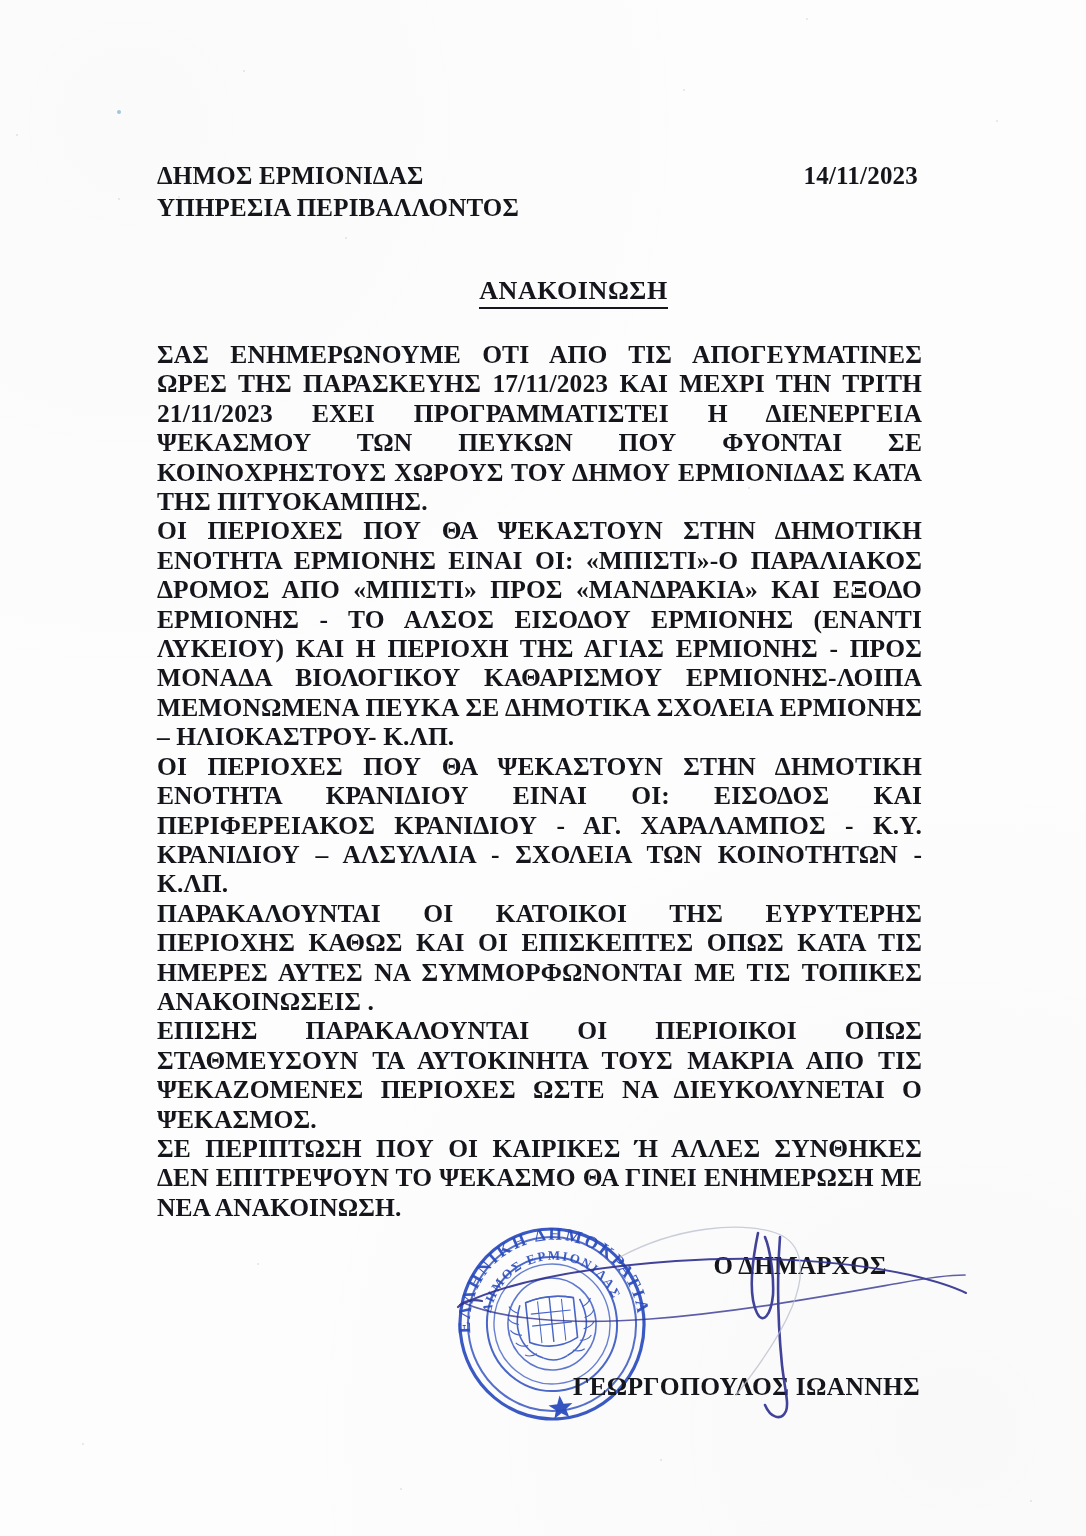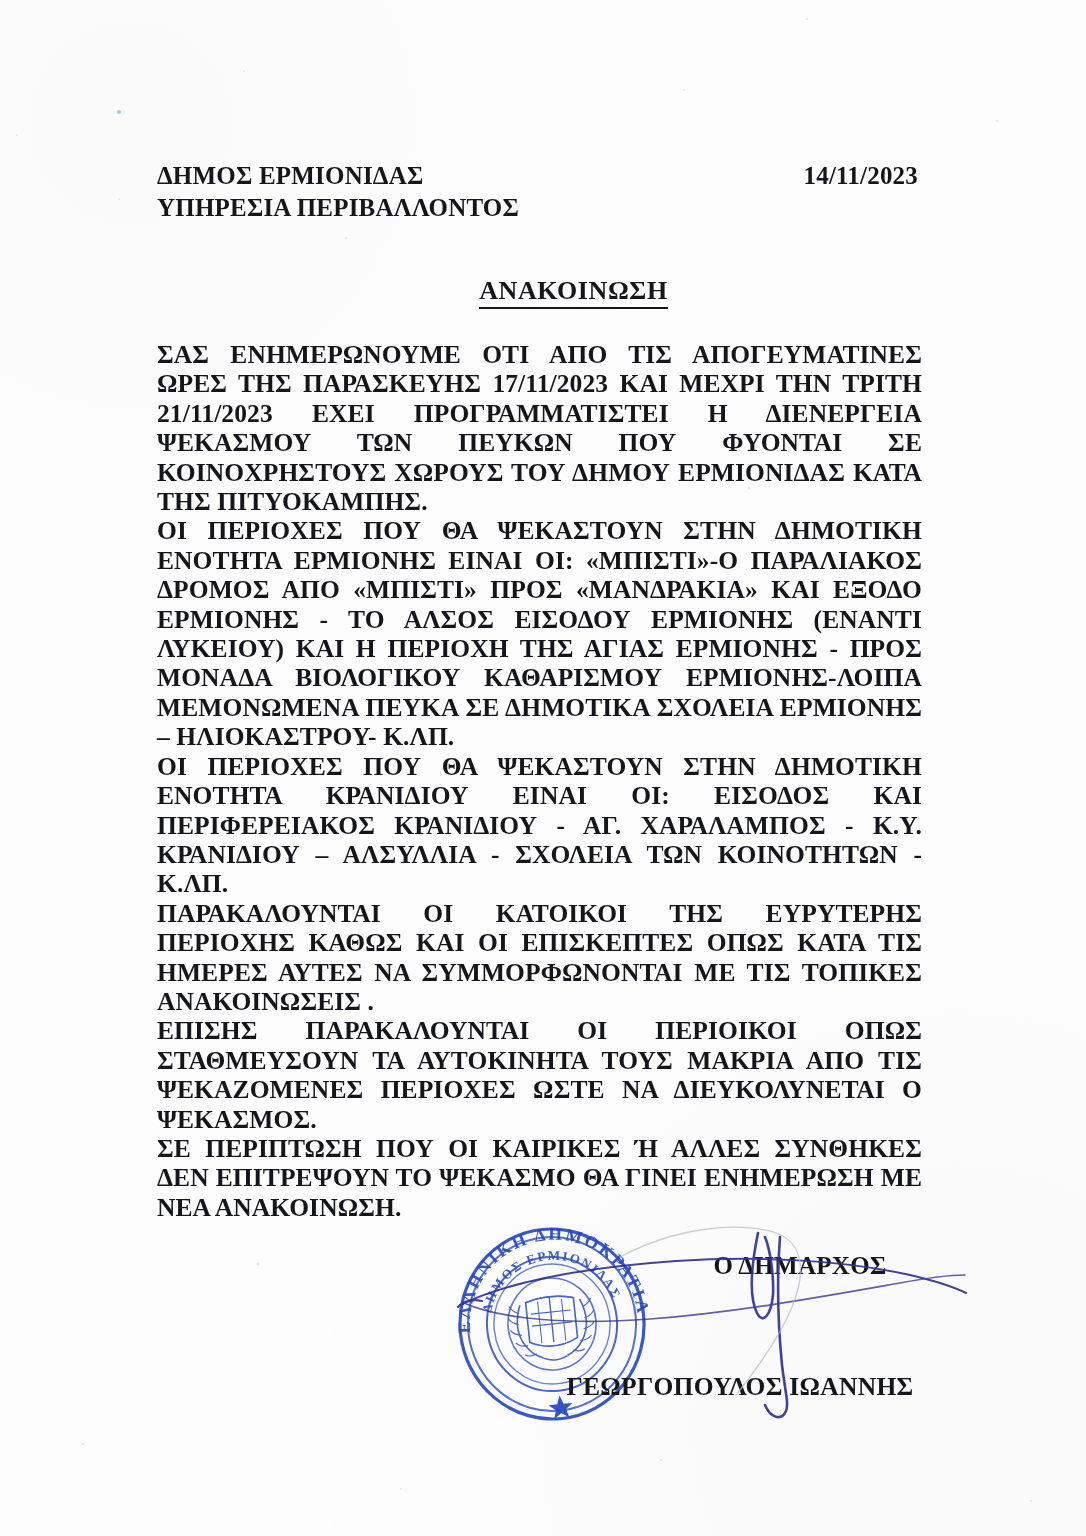--- a/index.html
+++ b/index.html
@@ -116,20 +116,21 @@
     font-size:25px;
     font-weight:700;
     letter-spacing:.3px;
     margin-left:120px;
   }
   #sign-name{
     font-size:25.5px;
     font-weight:700;
     letter-spacing:.3px;
     margin-top:92px;
+    text-align:right;
   }
 
   
   #stamp{
     position:absolute;
     left:452px;
     top:1220px;
     width:200px;
     height:205px;
     z-index:3;

